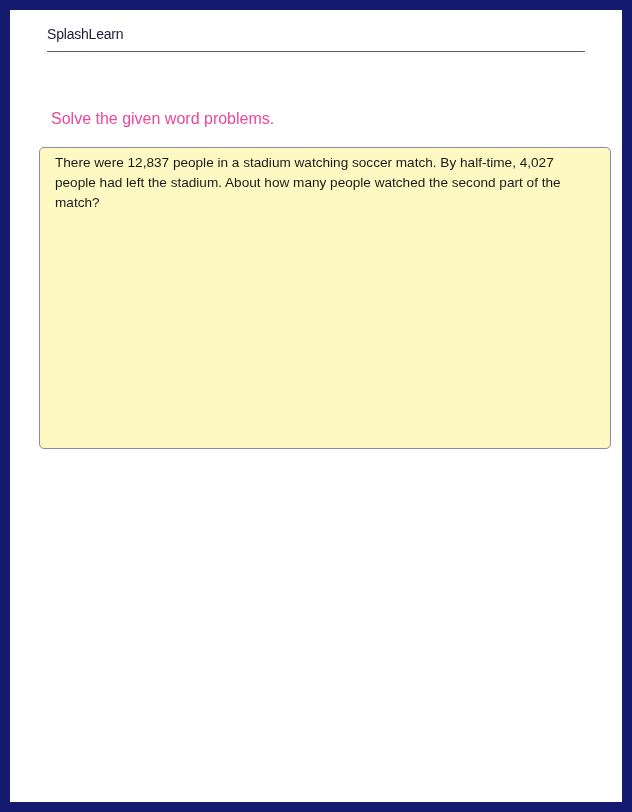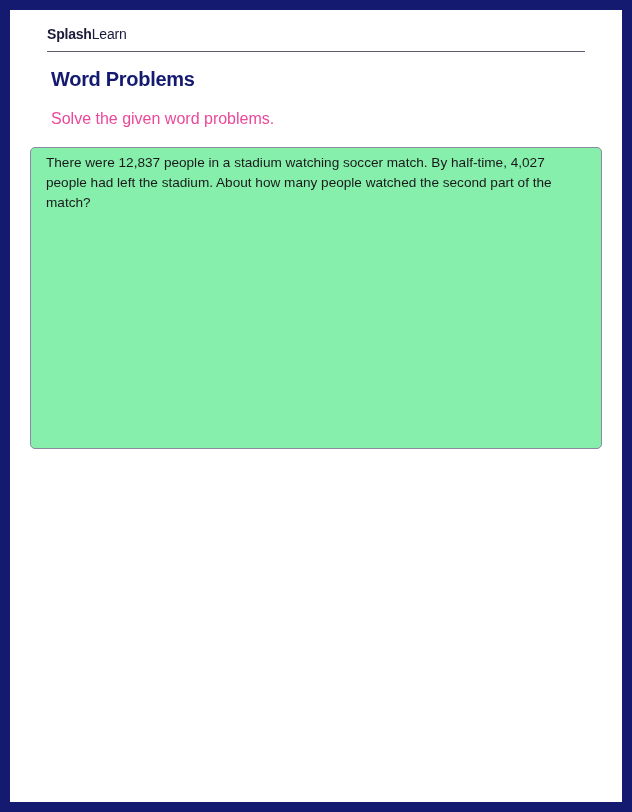--- a/index.html
+++ b/index.html
@@ -16,21 +16,21 @@
       width: 612px; height: 792px;
       background: #ffffff;
     }
     .brand {
       position: absolute;
       left: 37px; top: 16px;
       font-size: 14px;
       color: #1a1a3a;
       letter-spacing: -0.2px;
     }
-    .brand .splash { font-weight: bold; }
+    .brand .splash { font-weight: normal; }
     .brand .learn { font-weight: normal; }
     .sep {
       position: absolute;
       left: 37px; top: 41px;
       width: 538px; height: 1px;
       background: #5a5a70;
     }
     .title {
       position: absolute;
       left: 41px; top: 58px;
@@ -40,25 +40,25 @@
       letter-spacing: -0.3px;
     }
     .instructions {
       position: absolute;
       left: 41px; top: 100px;
       font-size: 16px;
       color: #ec4899;
     }
     .problem-box {
       position: absolute;
-      left: 20px;
+      left: 29px;
       width: 570px;
       border: 1.5px solid #8a8aa0;
       border-radius: 5px;
-      background: #86efac;
+      background: #fef9c3;
     }
     .problem-box.p1 { top: 137px; height: 300px; }
     .problem-box.p2 { top: 455px; height: 301px; }
     .problem-text {
       position: absolute;
       left: 15px; top: 5px;
       width: 535px;
       font-size: 13.6px;
       line-height: 20px;
       color: #1a1a1a;
@@ -66,20 +66,19 @@
   </style>
 </head>
 <body>
 
 <div class="page">
   <div class="brand">
     <span class="splash">Splash</span><span class="learn">Learn</span>
   </div>
   <div class="sep"></div>
 
-  <div class="title">Word Problems</div>
   <div class="instructions">Solve the given word problems.</div>
 
   <div class="problem-box p1">
     <div class="problem-text">There were 12,837 people in a stadium watching soccer match. By half-time, 4,027 people had left the stadium. About how many people watched the second part of the match?</div>
   </div>
 
 </div>
 
 </body></html>

